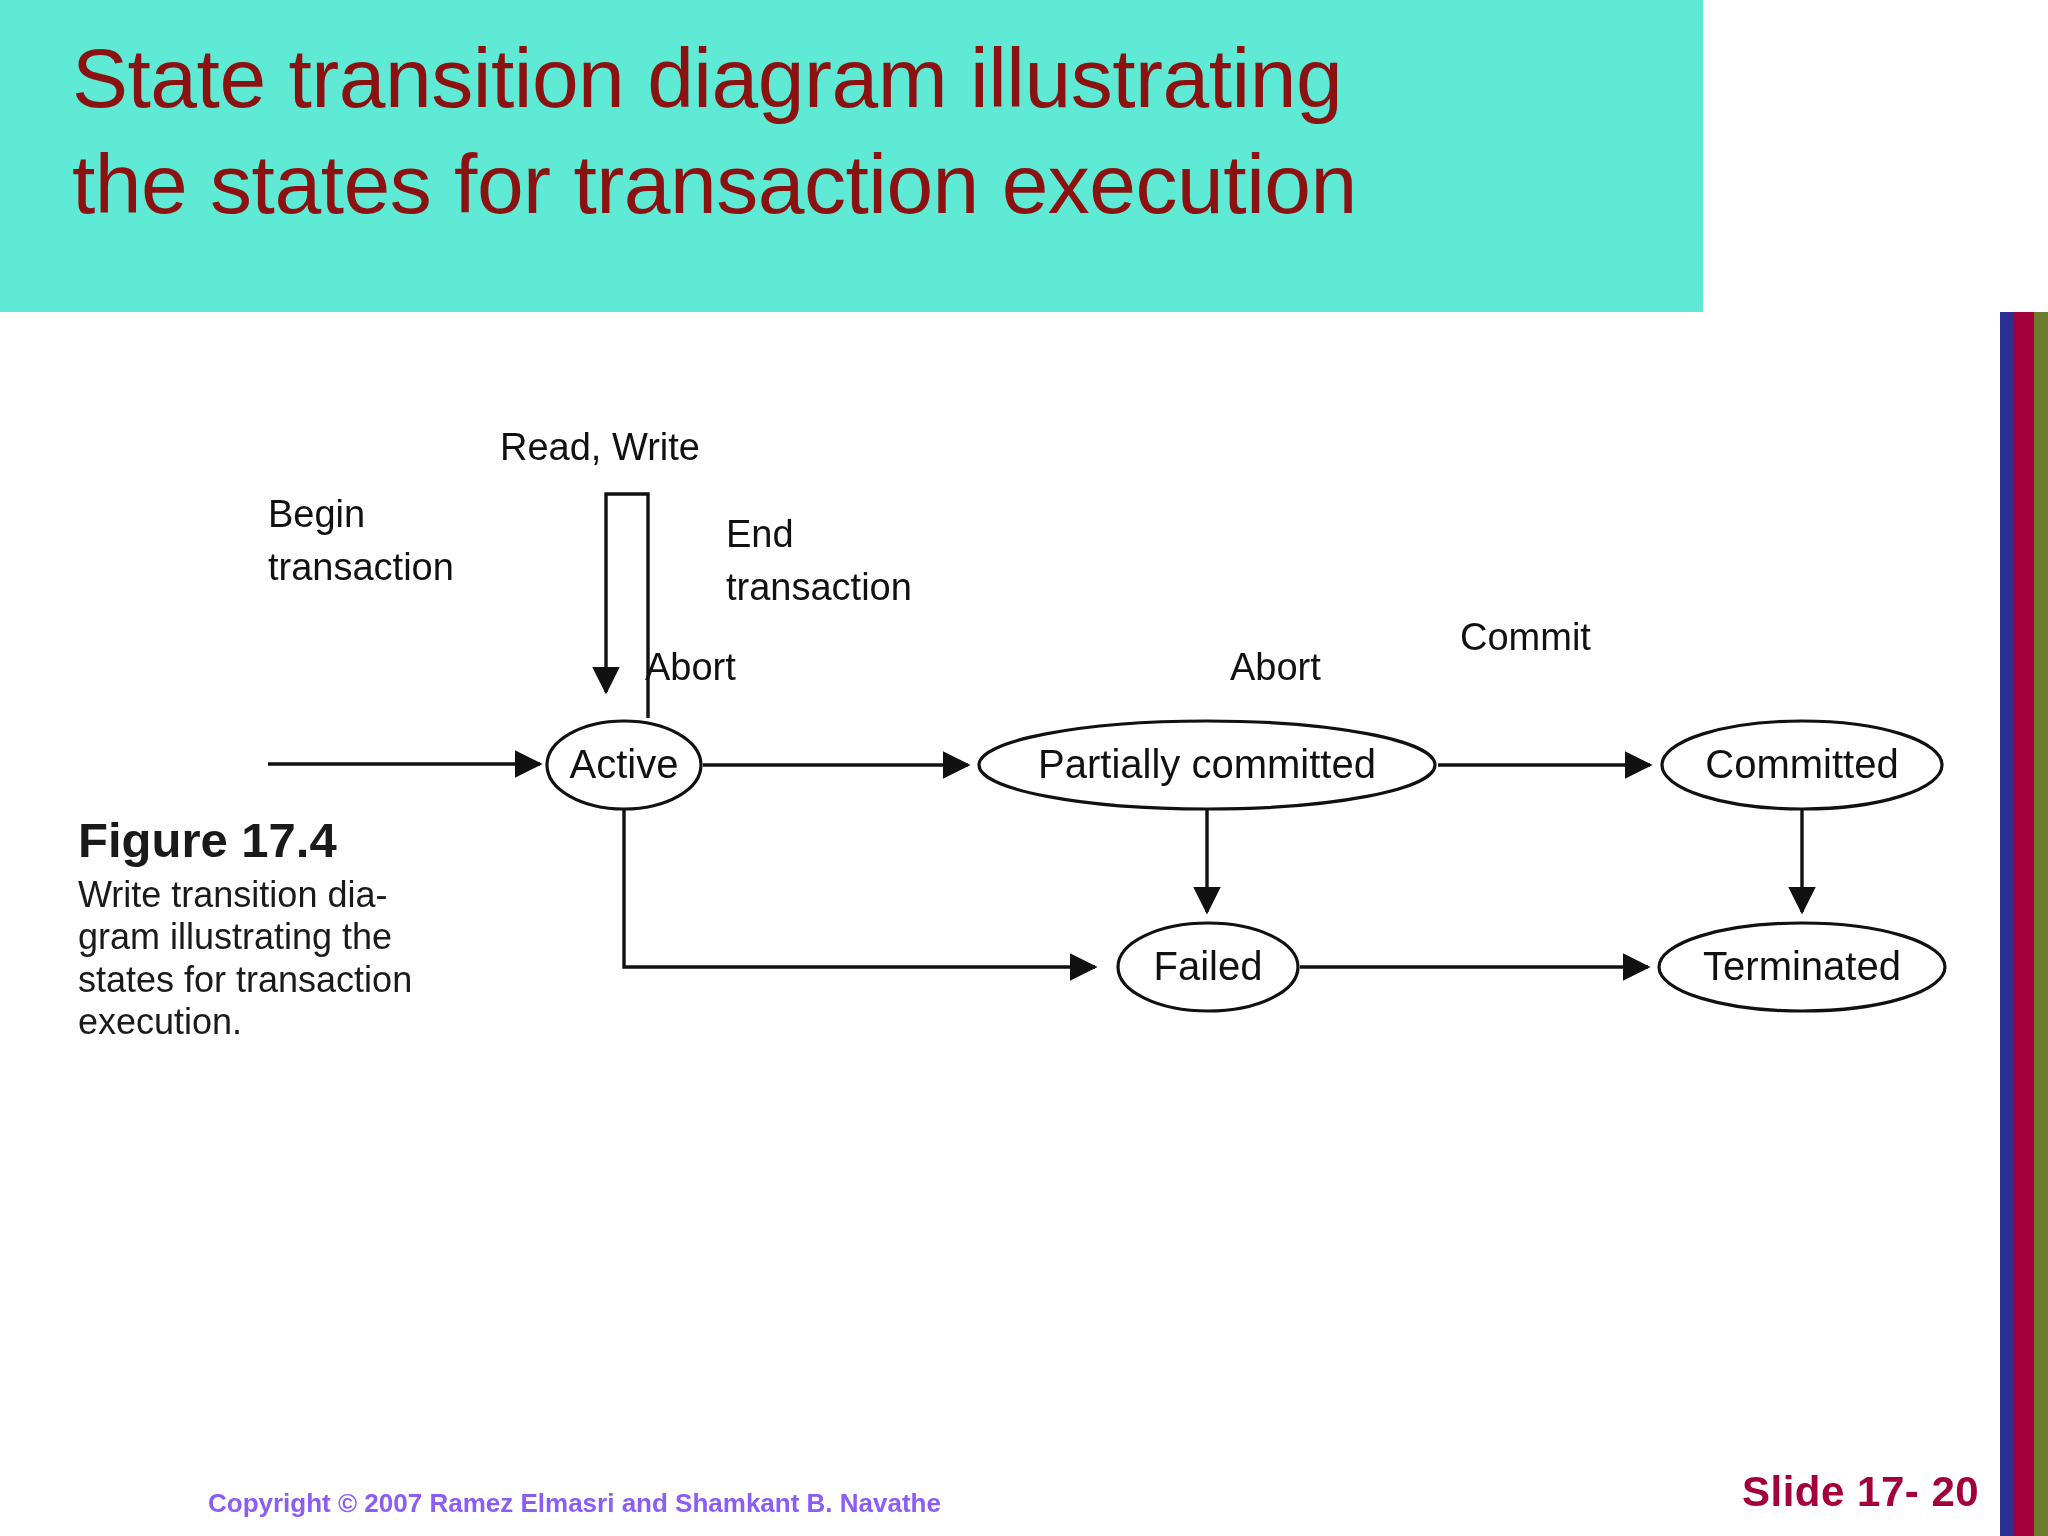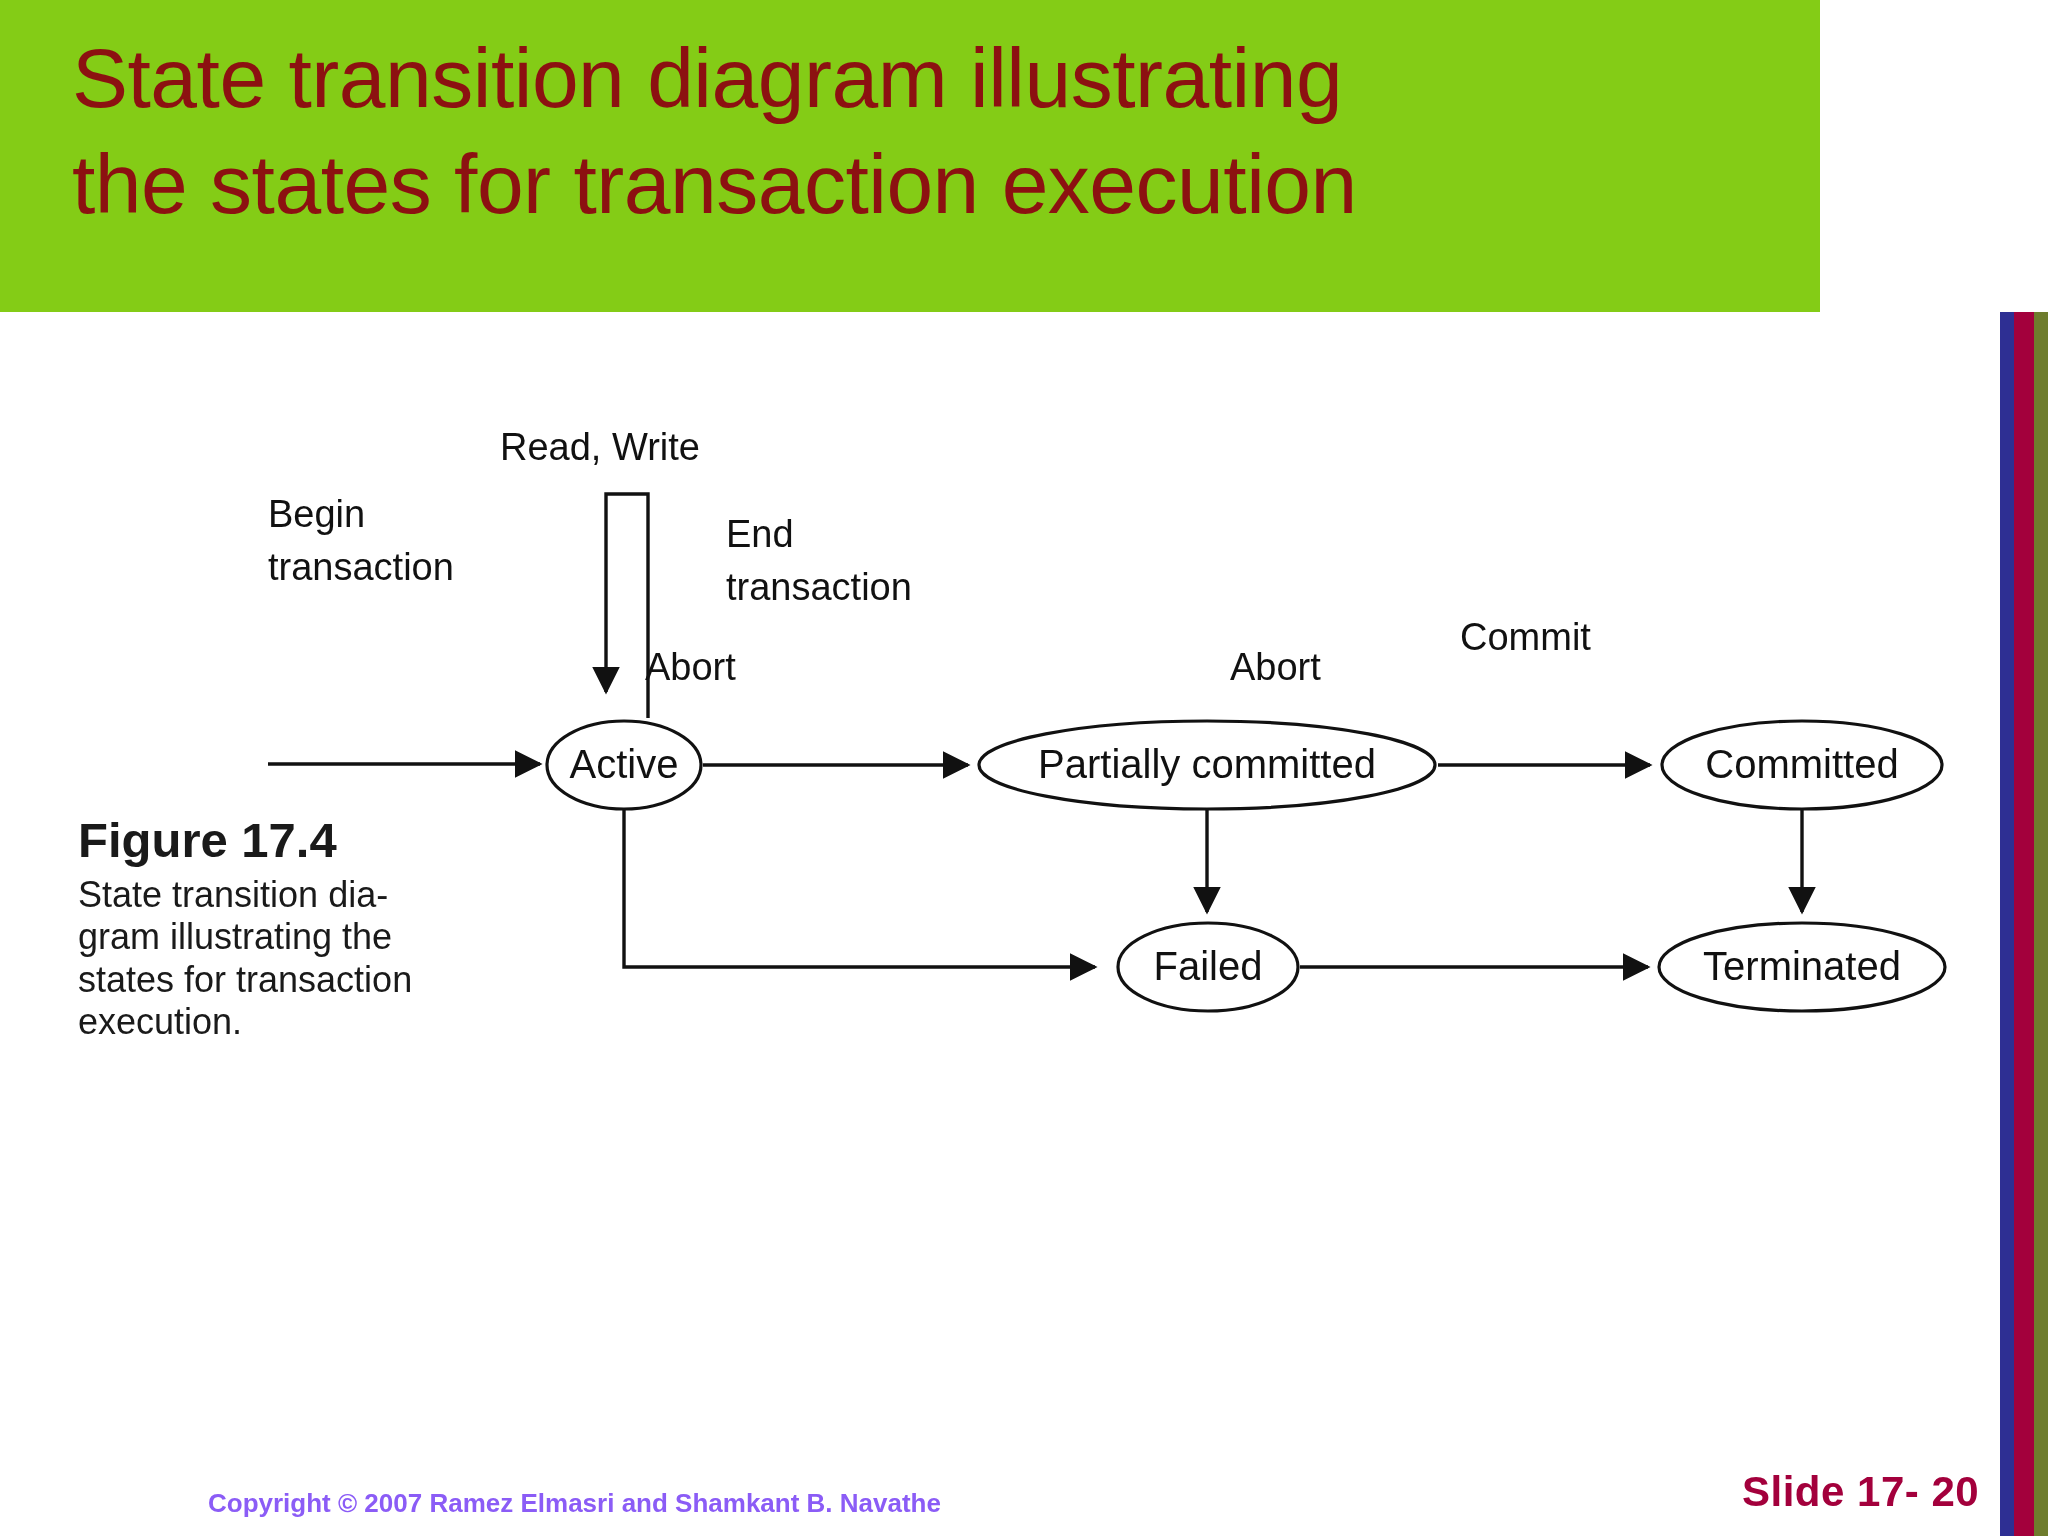--- a/index.html
+++ b/index.html
@@ -12,23 +12,24 @@
     height: 1536px;
     position: relative;
     overflow: hidden;
     font-family: "Liberation Sans", sans-serif;
   }
 
   
   #header-band {
     position: absolute;
     left: 0; top: 0;
-    width: 1820px;
+    width: 1660px;
     height: 312px;
-    background: #84cc16;
+    background: #5eead4;
+    padding-left: 43px;
   }
   #slide-title {
     position: absolute;
     left: 72px;
     top: 26px;
     width: 1700px;
     color: #8c1111;
     font-size: 84px;
     line-height: 1.26;
     font-weight: 400;
@@ -133,21 +134,21 @@
 </div>
 
 <div id="edge-stripes">
   <div class="stripe-blue"></div>
   <div class="stripe-crimson"></div>
   <div class="stripe-olive"></div>
 </div>
 
 <div id="figure-caption">
   <span class="fig-number">Figure 17.4</span>
-  <span class="fig-text">State transition dia-
+  <span class="fig-text">Write transition dia-
 gram illustrating the
 states for transaction
 execution.</span>
 </div>
 
 <div id="diagram">
 <svg width="2048" height="1000" viewBox="0 0 2048 1000" xmlns="http://www.w3.org/2000/svg">
   <defs>
     <marker id="arrow" viewBox="0 0 12 12" refX="10" refY="6" markerWidth="9" markerHeight="9" orient="auto-start-reverse">
       <path d="M 0 0.5 L 11 6 L 0 11.5 z" class="arrow-head"></path>

